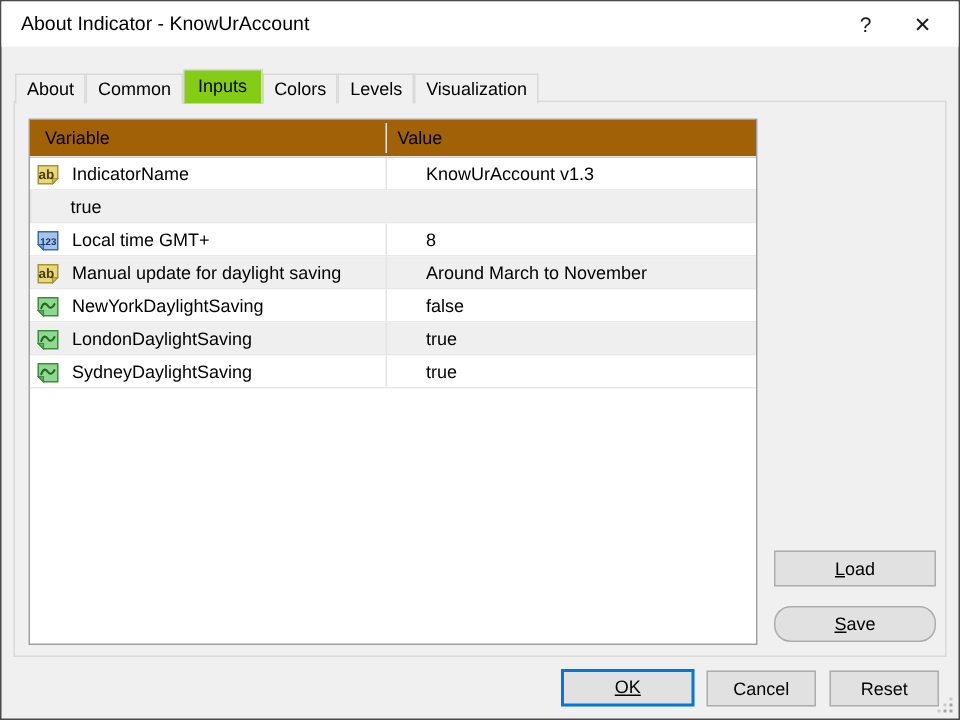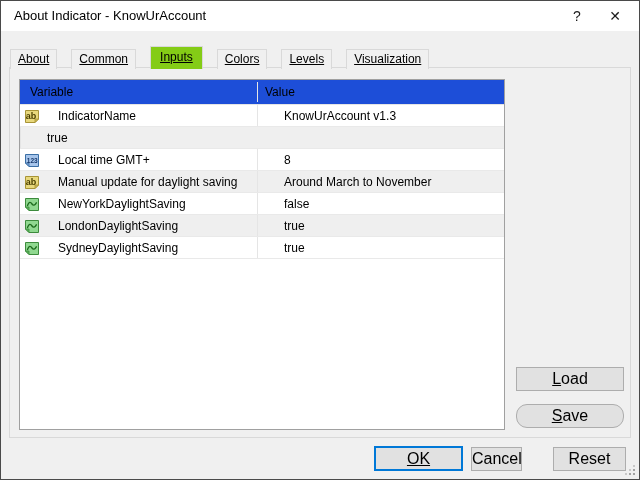--- a/index.html
+++ b/index.html
@@ -12,56 +12,56 @@
   
   .titlebar{position:absolute;top:0;left:0;right:0;height:30px;background:#ffffff;}
   .titlebar .title{position:absolute;left:13px;top:0;line-height:30px;font-size:13px;white-space:nowrap;}
   .cap-btn{position:absolute;top:0;width:40px;height:30px;text-align:center;line-height:30px;color:#1b1b1b;cursor:default;}
   .help-btn{right:42px;font-size:14px;}
   .close-btn{right:4px;font-size:14px;}
   
   .tabstrip{position:absolute;top:45px;left:9px;height:22px;white-space:nowrap;z-index:3;}
   .tab{
     display:inline-block;vertical-align:bottom;height:20px;line-height:19px;
-    padding:0 7px;margin-right:14px;background:#f0f0f0;
-    border:1px solid #d9d9d9;border-bottom:none;text-decoration:underline;
+    padding:0 7px;margin-right:0;background:#f0f0f0;
+    border:1px solid #d9d9d9;border-bottom:none;
   }
   .tab.selected{
     position:relative;top:0;height:23px;line-height:20px;padding:0 9px;
     background:#84cc16;z-index:4;
   }
   
   .tabpanel{
     position:absolute;left:8px;top:66px;width:622px;height:371px;
     background:#f0f0f0;border:1px solid #d9d9d9;z-index:2;
   }
   
   .table{
     position:absolute;left:9px;top:11px;width:486px;height:351px;
     background:#ffffff;border:1px solid #a0a0a0;overflow:hidden;
   }
-  .thead{position:relative;height:25px;border-bottom:1px solid #e5e5e5;background:#1d4ed8;}
+  .thead{position:relative;height:25px;border-bottom:1px solid #e5e5e5;background:#a16207;}
   .th-var{position:absolute;left:10px;top:0;line-height:24px;}
   .th-val{position:absolute;left:245px;top:0;line-height:24px;}
   .thead .vline{position:absolute;left:237px;top:2px;bottom:2px;width:1px;background:#e5e5e5;}
   .row{display:flex;align-items:stretch;height:22px;border-bottom:1px solid #e9e9e9;background:#ffffff;}
   .row.shaded{background:#efefef;}
   .cell-var{width:237px;flex:none;display:flex;align-items:center;padding-left:4px;overflow:hidden;white-space:nowrap;}
-  .cell-var .icon{width:16px;height:16px;margin-right:18px;flex:none;}
+  .cell-var .icon{width:16px;height:16px;margin-right:8px;flex:none;}
   .cell-val{flex:1;display:flex;align-items:center;padding-left:26px;border-left:1px solid #e5e5e5;overflow:hidden;white-space:nowrap;}
   
   .btn{
     position:absolute;background:#e1e1e1;border:1px solid #adadad;
-    font-family:"Liberation Sans",sans-serif;font-size:16px;color:#000;
+    font-family:"Liberation Sans",sans-serif;font-size:12px;color:#000;
     text-align:center;line-height:22px;cursor:default;
   }
   .btn-load{left:506px;top:299px;width:108px;height:24px;}
   .btn-save{left:506px;top:336px;width:108px;height:24px;border-radius:11px;}
   .btn-ok{left:373px;top:445px;width:89px;height:25px;border:2px solid #0078d7;line-height:21px;text-decoration:underline;}
-  .btn-cancel{left:470px;top:446px;width:51px;height:24px;}
+  .btn-cancel{left:470px;top:446px;width:73px;height:24px;}
   .btn-reset{left:552px;top:446px;width:73px;height:24px;}
   
   .grip{position:absolute;right:4px;bottom:4px;width:12px;height:12px;}
   .grip::before{
     content:"";position:absolute;right:0;bottom:0;width:2px;height:2px;background:#a3a3a3;
     box-shadow:-4px 0 #a3a3a3,-8px 0 #c9c9c9,0 -4px #a3a3a3,-4px -4px #c9c9c9,0 -8px #c9c9c9;
   }
 </style>
 </head>
 <body>

